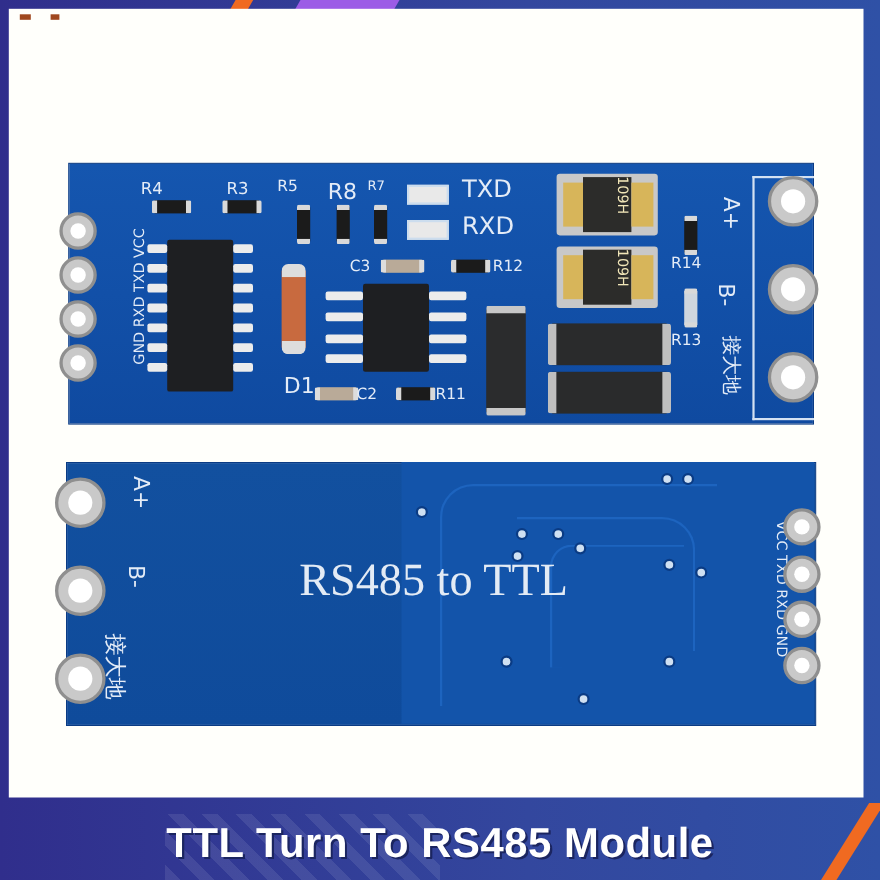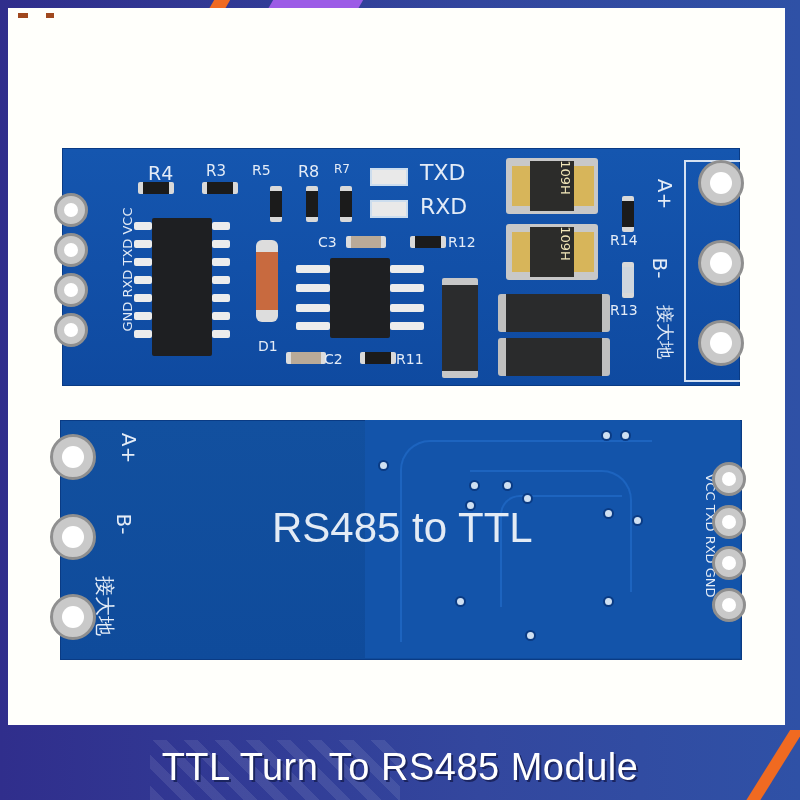--- a/index.html
+++ b/index.html
@@ -6,21 +6,21 @@
   body{width:800px;height:800px;position:relative;overflow:hidden;background:#2d3f96;font-family:"Liberation Sans",sans-serif;}
   .frame{position:absolute;left:0;top:0;width:800px;height:800px;background:linear-gradient(90deg,#302e8c 0%,#33479e 60%,#2f51a6 100%);}
   .stripe-top-orange{position:absolute;left:213px;top:-10px;width:16px;height:24px;background:#f06a21;transform:skewX(-30deg);}
   .stripe-top-purple{position:absolute;left:272px;top:-10px;width:90px;height:24px;background:#9c5ce6;transform:skewX(-30deg);}
   .stripe-bot-orange{position:absolute;left:762px;top:730px;width:14px;height:90px;background:#f06a21;transform:skewX(-32deg);}
   .hatch{position:absolute;left:150px;top:740px;width:250px;height:60px;background:repeating-linear-gradient(45deg,rgba(255,255,255,0.09) 0 10px,transparent 10px 22px);}
   .panel{position:absolute;left:8px;top:8px;width:777px;height:717px;background:#fffffb;}
   .logo-hint{position:absolute;left:10px;top:5px;width:40px;height:8px;}
   .logo-hint i{position:absolute;top:0;width:10px;height:5px;background:#a0481e;}
   .banner{position:absolute;left:0;top:735px;width:800px;height:65px;display:flex;align-items:center;justify-content:center;}
-  .banner span{color:#fff;font-weight:normal;font-size:38px;letter-spacing:0.5px;text-shadow:2px 2px 0 #1b2560;font-family:"Liberation Sans",sans-serif;}
+  .banner span{color:#fff;font-weight:bold;font-size:38px;letter-spacing:0.5px;text-shadow:2px 2px 0 #1b2560;font-family:"Liberation Sans",sans-serif;}
   .pcb{position:absolute;background:#124fa6;border:1px solid #0a3b84;}
   .pcb-top{left:62px;top:148px;width:676px;height:236px;background:linear-gradient(180deg,#1556af 0%,#1250a8 50%,#0f4aa0 100%);}
   .pcb-bot{left:60px;top:420px;width:680px;height:238px;background:linear-gradient(180deg,#12509f 0%,#0f4b9b 100%);}
   .silk{position:absolute;color:#e4ecf7;font-family:"DejaVu Sans",sans-serif;white-space:nowrap;}
   .pad{position:absolute;width:34px;height:34px;border-radius:50%;background:#c9c9c9;border:3px solid #8f8f8f;box-sizing:border-box;}
   .pad::after{content:"";position:absolute;left:7px;top:7px;width:14px;height:14px;border-radius:50%;background:#fff;}
   .pad.big{width:46px;height:46px;}
   .pad.big::after{left:9px;top:9px;width:22px;height:22px;}
   .ic{position:absolute;background:#1e1f22;border-radius:2px;}
   .pin{position:absolute;width:18px;height:8px;background:#ececec;border-radius:2px;}
@@ -68,44 +68,44 @@
 <div class="pin" style="left:134px;top:312px"></div>
 <div class="pin" style="left:134px;top:330px"></div>
 <div class="pin" style="left:212px;top:222px"></div>
 <div class="pin" style="left:212px;top:240px"></div>
 <div class="pin" style="left:212px;top:258px"></div>
 <div class="pin" style="left:212px;top:276px"></div>
 <div class="pin" style="left:212px;top:294px"></div>
 <div class="pin" style="left:212px;top:312px"></div>
 <div class="pin" style="left:212px;top:330px"></div>
 
-<div class="silk" style="left:148px;top:162px;font-size:19px">R4</div>
+<div class="silk" style="left:128px;top:162px;font-size:15px">R4</div>
 <div class="res" style="left:138px;top:182px"></div>
 <div class="silk" style="left:206px;top:162px;font-size:15px">R3</div>
 <div class="res" style="left:202px;top:182px"></div>
 
 <div class="silk" style="left:252px;top:162px;font-size:14px">R5</div>
 <div class="res v" style="left:270px;top:186px"></div>
-<div class="silk" style="left:298px;top:162px;font-size:16px">R8</div>
+<div class="silk" style="left:298px;top:162px;font-size:20px">R8</div>
 <div class="res v" style="left:306px;top:186px"></div>
 <div class="silk" style="left:334px;top:162px;font-size:12px">R7</div>
 <div class="res v" style="left:340px;top:186px"></div>
 
 <div class="led" style="left:370px;top:168px"></div>
 <div class="silk" style="left:420px;top:160px;font-size:22px">TXD</div>
 <div class="led" style="left:370px;top:200px"></div>
 <div class="silk" style="left:420px;top:194px;font-size:22px">RXD</div>
 
 <div class="silk" style="left:318px;top:234px;font-size:14px">C3</div>
 <div class="cap" style="left:346px;top:236px"></div>
 <div class="res" style="left:410px;top:236px"></div>
 <div class="silk" style="left:448px;top:234px;font-size:14px">R12</div>
 
 <div class="diode"></div>
-<div class="silk" style="left:258px;top:338px;font-size:14px">D1</div>
+<div class="silk" style="left:258px;top:338px;font-size:20px">D1</div>
 
 <div class="ic" style="left:330px;top:258px;width:60px;height:80px"></div>
 <div class="pin" style="left:296px;top:265px;width:34px"></div>
 <div class="pin" style="left:296px;top:284px;width:34px"></div>
 <div class="pin" style="left:296px;top:304px;width:34px"></div>
 <div class="pin" style="left:296px;top:322px;width:34px"></div>
 <div class="pin" style="left:390px;top:265px;width:34px"></div>
 <div class="pin" style="left:390px;top:284px;width:34px"></div>
 <div class="pin" style="left:390px;top:304px;width:34px"></div>
 <div class="pin" style="left:390px;top:322px;width:34px"></div>
@@ -158,21 +158,21 @@
 <div class="via" style="left:469px;top:480px"></div>
 <div class="via" style="left:502px;top:480px"></div>
 <div class="via" style="left:522px;top:493px"></div>
 <div class="via" style="left:465px;top:500px"></div>
 <div class="via" style="left:603px;top:508px"></div>
 <div class="via" style="left:632px;top:515px"></div>
 <div class="via" style="left:455px;top:596px"></div>
 <div class="via" style="left:603px;top:596px"></div>
 <div class="via" style="left:525px;top:630px"></div>
 
-<div class="silk" style="left:272px;top:504px;font-size:42px;color:#e3ebf5;font-family:Liberation Sans, sans-serif">RS485 to TTL</div>
+<div class="silk" style="left:272px;top:504px;font-size:42px;color:#e3ebf5;font-family:Liberation Serif, serif">RS485 to TTL</div>
 
 <div class="pad big" style="left:50px;top:434px"></div>
 <div class="pad big" style="left:50px;top:514px"></div>
 <div class="pad big" style="left:50px;top:594px"></div>
 <div class="silk" style="left:114px;top:436px;font-size:20px;transform:rotate(90deg)">A+</div>
 <div class="silk" style="left:114px;top:512px;font-size:20px;transform:rotate(90deg)">B-</div>
 <div class="silk" style="left:118px;top:576px;font-size:20px;transform:rotate(90deg);transform-origin:left top;">接大地</div>
 
 <div class="silk" style="left:640px;top:528px;font-size:13px;transform:rotate(90deg);width:140px;text-align:center">VCC TXD RXD GND</div>
 <div class="pad" style="left:712px;top:462px"></div>

